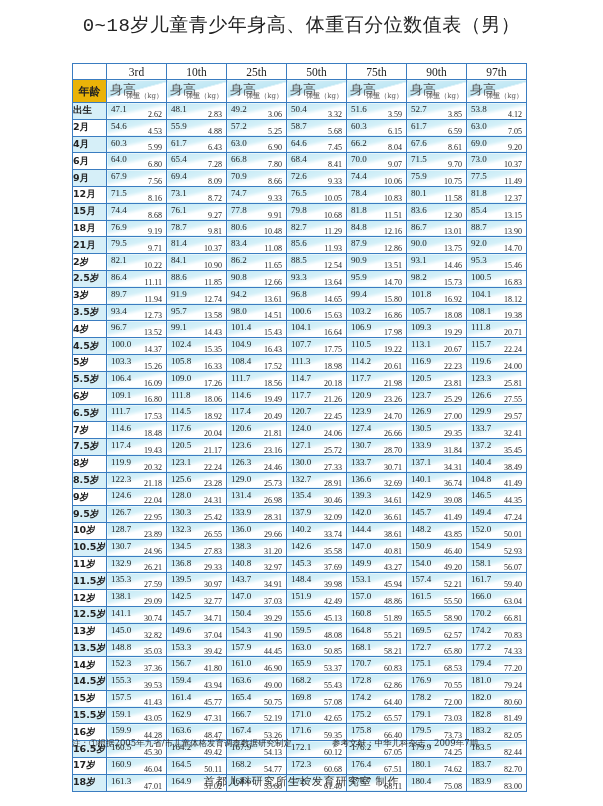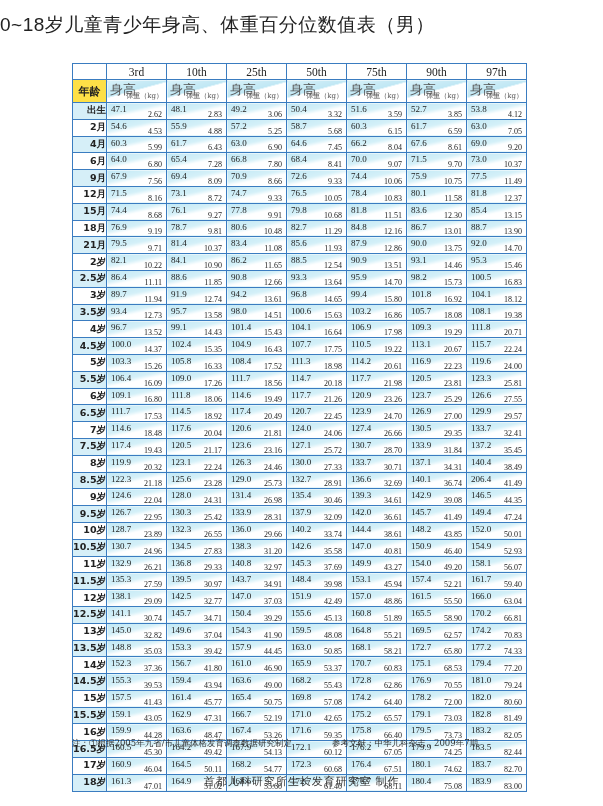--- a/index.html
+++ b/index.html
@@ -1,29 +1,29 @@
 <!DOCTYPE html>
 <html><head>
 <meta charset="utf-8">
 <style>
   html, body { margin:0; padding:0; background:#ffffff; }
   body { width:603px; height:806px; position:relative; overflow:hidden; font-family:"DejaVu Sans", sans-serif; color:#1a1a1a; }
-  .title { position:absolute; left:0; top:12px; width:603px; text-align:left; font-size:19px; letter-spacing:0.5px; color:#222; font-family:Liberation Sans, sans-serif; }
+  .title { position:absolute; left:0; top:12px; width:603px; text-align:center; font-size:19px; letter-spacing:0.5px; color:#222; font-family:Liberation Mono, monospace; }
   table.grid { position:absolute; left:72px; top:63px; border-collapse:collapse; table-layout:fixed; }
   table.grid td, table.grid th { border:1px solid #3a7cc0; padding:0; }
   .col-age { width:34px; }
   .col-p { width:60px; }
   th.pct { height:15px; background:#ffffff; font-family:"Liberation Serif", serif; font-weight:normal; font-size:11.5px; color:#222; }
   th.corner { background:#ffffff; }
-  th.agehead { background:#fde047; font-size:11px; font-weight:bold; color:#222; }
+  th.agehead { background:#eab308; font-size:11px; font-weight:bold; color:#222; }
   td.sub { height:22px; position:relative; background:linear-gradient(165deg, #d9f1f9 0%, #bfe7f4 45%, #ffffff 46%, #ffffff 100%); }
   td.sub .h { position:absolute; left:3px; top:1px; font-size:13px; color:#555; font-family:"DejaVu Serif", serif; }
   td.sub .w { position:absolute; right:3px; bottom:1px; font-size:7px; color:#555; font-family:"DejaVu Serif", serif; }
   tr.row td { height:15.8px; }
-  td.age { text-align:right; font-size:9.5px; font-weight:bold; color:#222; white-space:nowrap; }
+  td.age { text-align:left; font-size:9.5px; font-weight:bold; color:#222; white-space:nowrap; }
   tr.row:nth-child(odd) td.age { background:#d6eff8; }
   tr.row:nth-child(even) td.age { background:#ffffff; }
   td.cell { position:relative; background:linear-gradient(168deg, #c2e8f5 0%, #d4f0f8 40%, #ffffff 55%, #ffffff 100%); }
   td.cell .h { position:absolute; left:4px; top:1px; font-size:9px; font-family:"Liberation Serif", serif; color:#222; }
   td.cell .w { position:absolute; right:4px; bottom:0px; font-size:8px; font-family:"Liberation Serif", serif; color:#222; }
   .notes { position:absolute; left:72px; top:736px; font-size:8.5px; color:#333; font-family:"DejaVu Serif", serif; line-height:14px;text-align:right; }
   .notes .ref { position:absolute; left:260px; top:0; white-space:nowrap; }
   .footer { position:absolute; left:0; top:774px; width:603px; text-align:center; font-size:11px; color:#333; font-family:Liberation Serif, serif; letter-spacing:1px; }
 </style>
 </head>
@@ -788,21 +788,21 @@
         </td>
         <td class="cell">
           <span class="h">136.6</span>
           <span class="w">32.69</span>
         </td>
         <td class="cell">
           <span class="h">140.1</span>
           <span class="w">36.74</span>
         </td>
         <td class="cell">
-          <span class="h">206.4</span>
+          <span class="h">104.8</span>
           <span class="w">41.49</span>
         </td>
       </tr>
       <tr class="row">
         <td class="age">9岁</td>
         <td class="cell">
           <span class="h">124.6</span>
           <span class="w">22.04</span>
         </td>
         <td class="cell">

